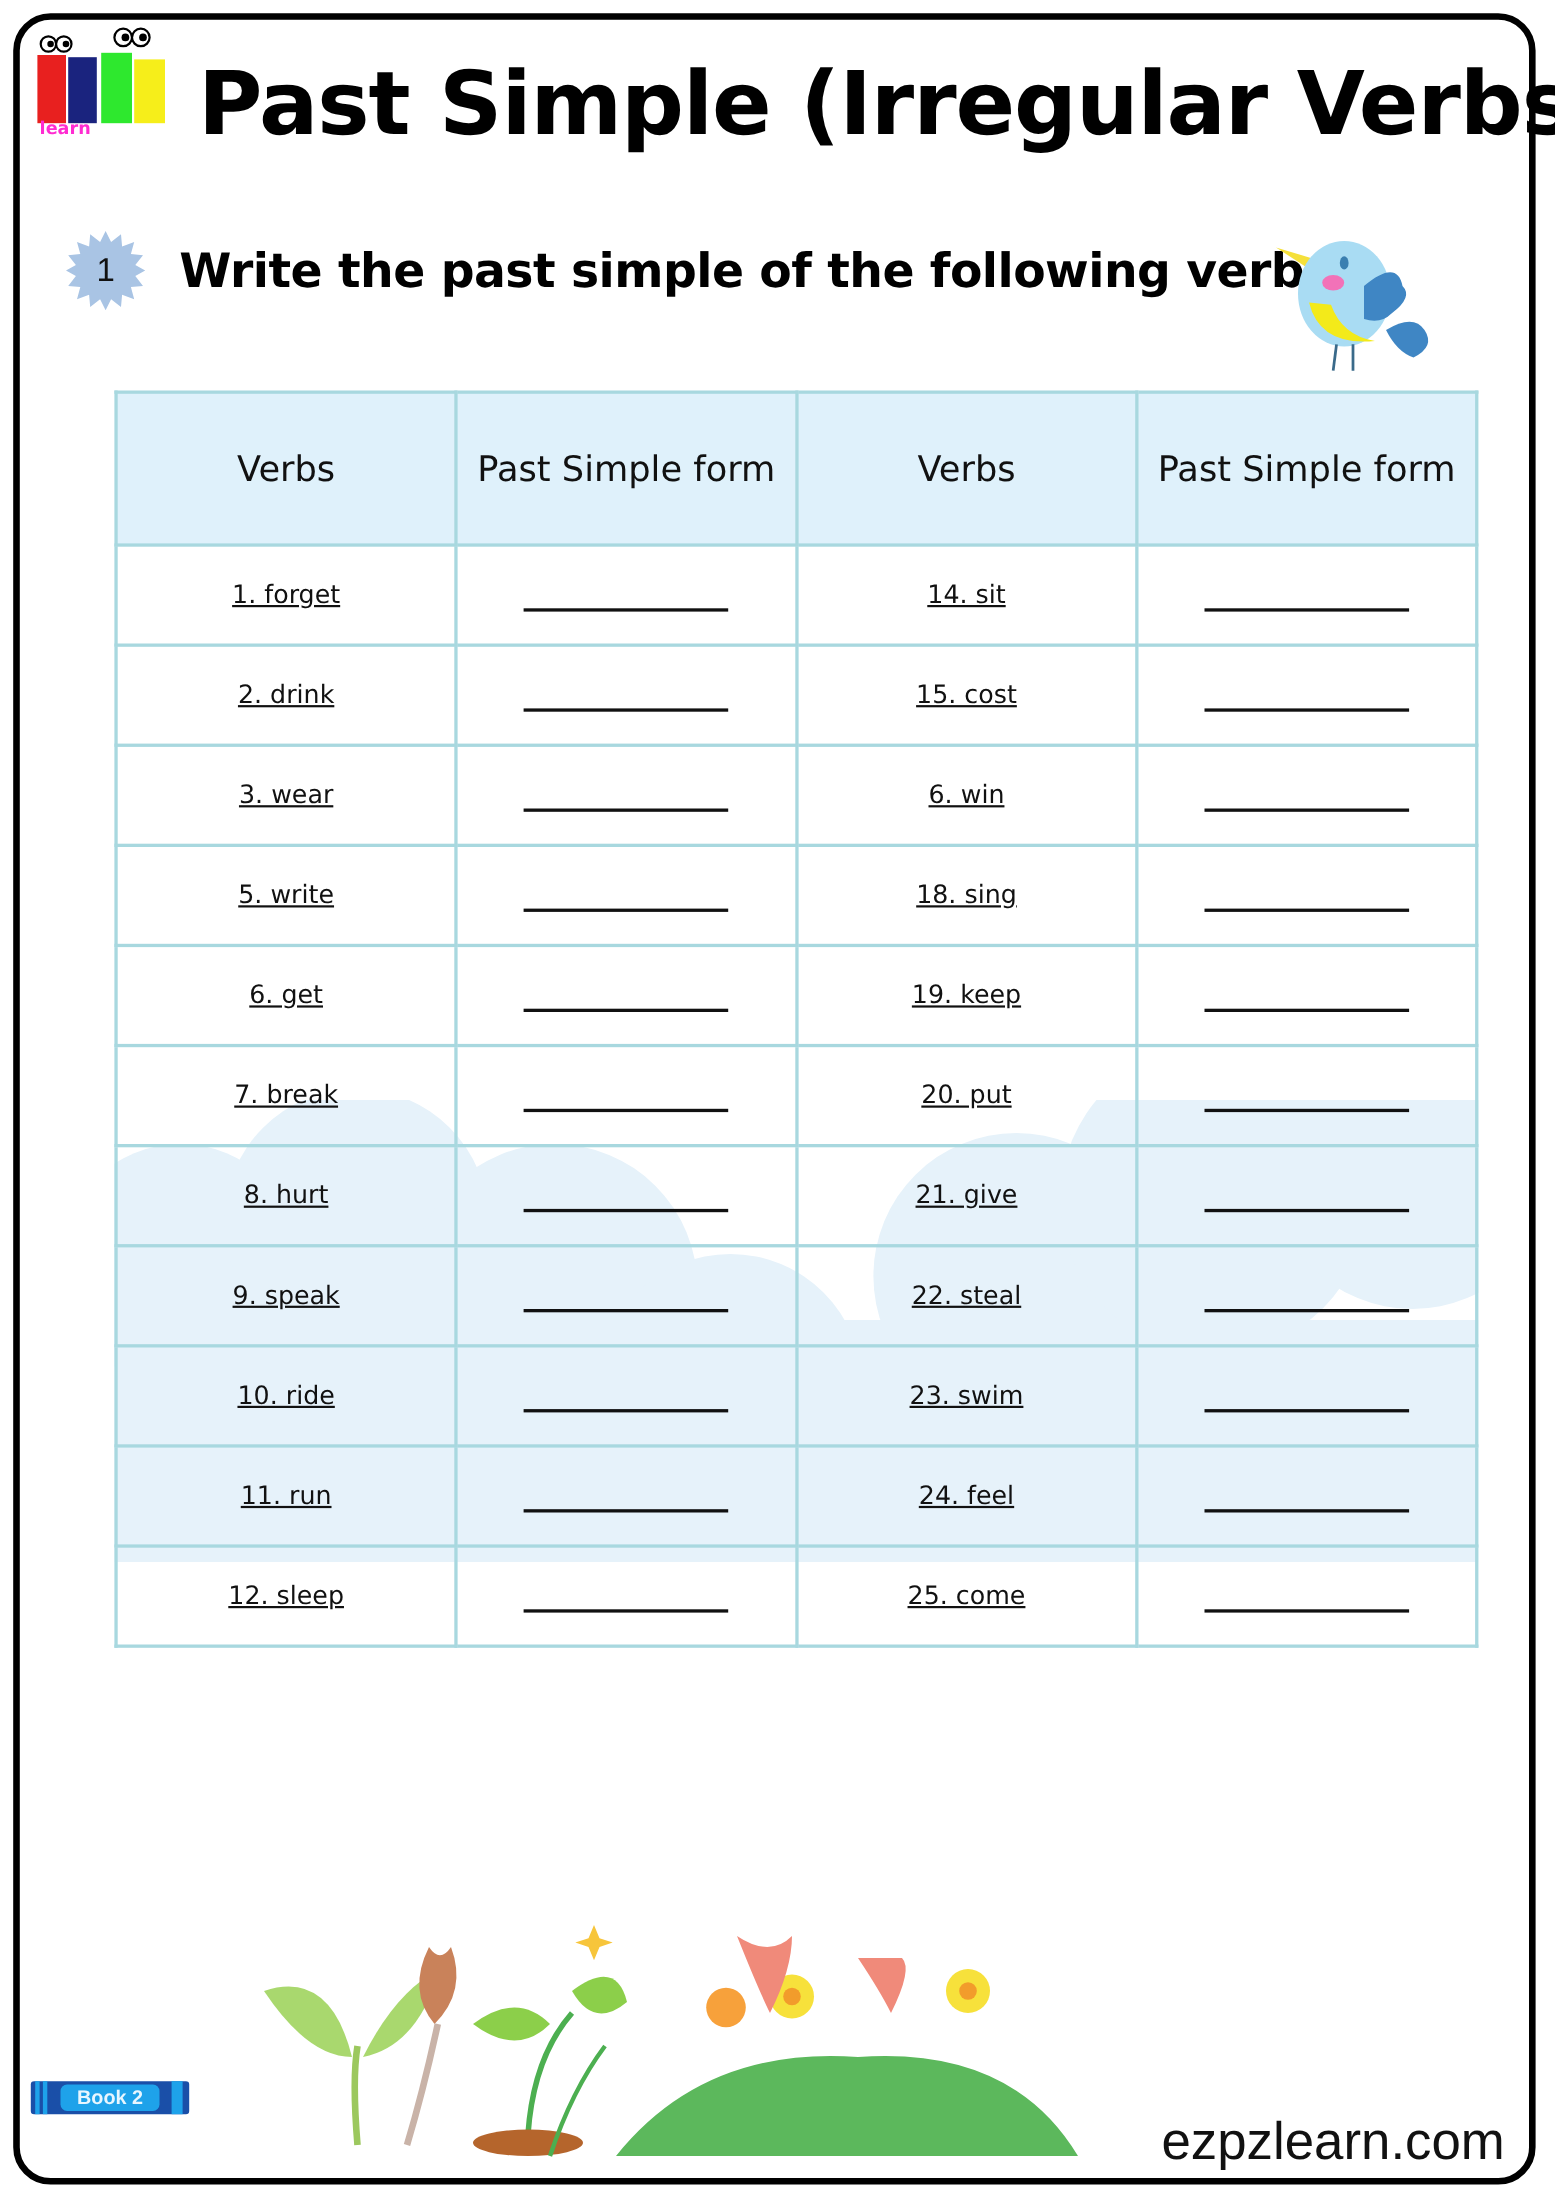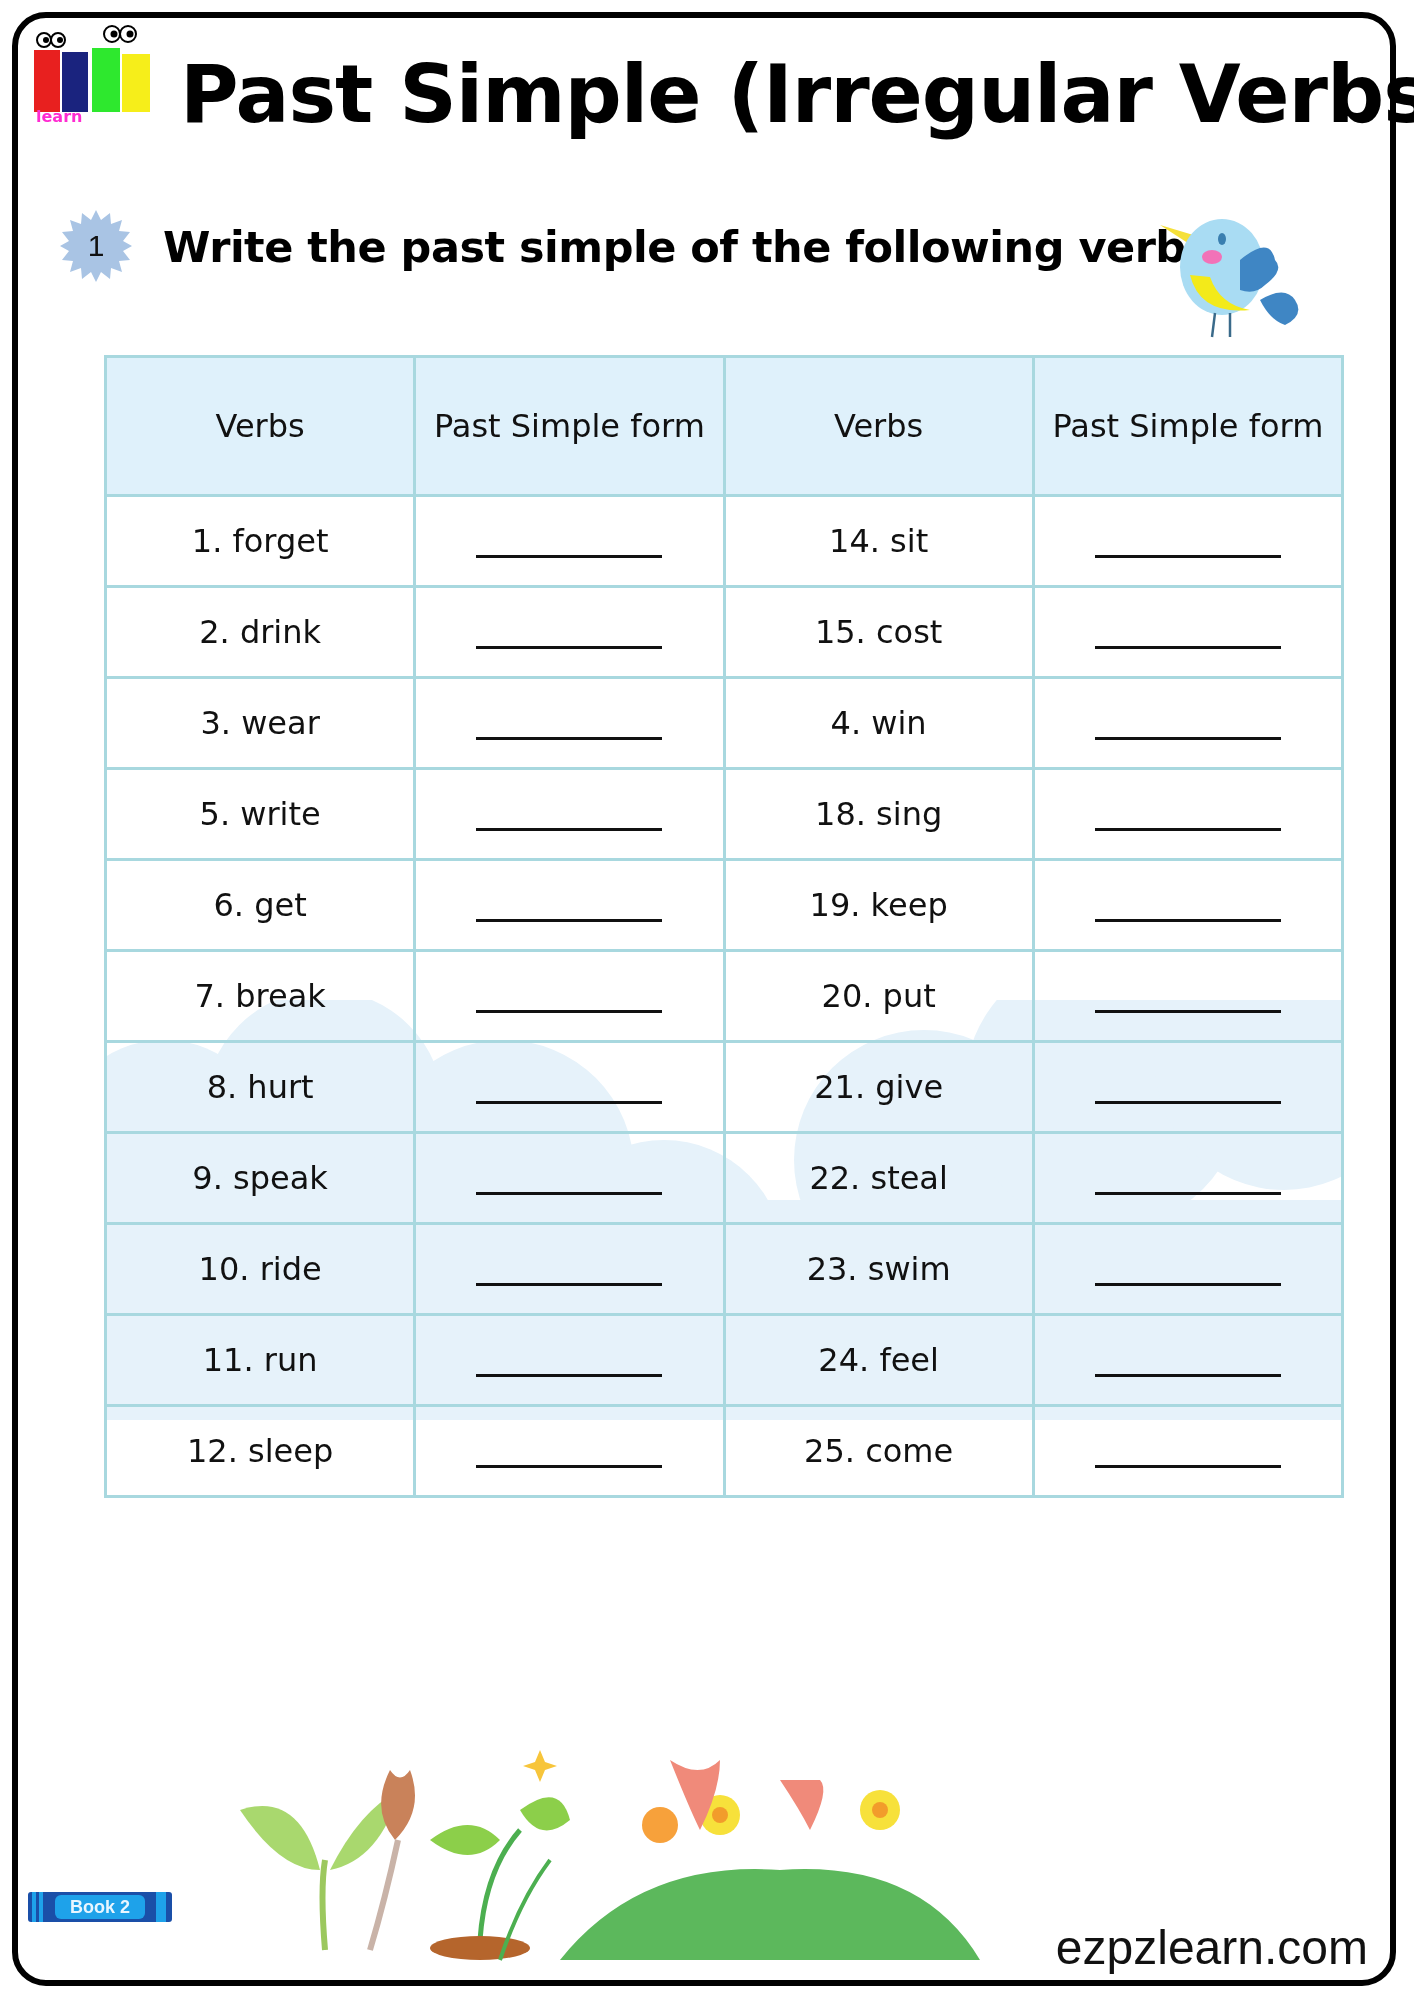--- a/index.html
+++ b/index.html
@@ -8,21 +8,21 @@
   .logo { position:absolute; left:26px; top:18px; width:132px; height:105px; }
   .title { position:absolute; left:180px; top:48px; font-family:"DejaVu Sans", sans-serif; font-weight:bold; font-size:80px; letter-spacing:-1px; color:#000; white-space:nowrap; }
   .badge { position:absolute; left:60px; top:210px; width:72px; height:72px; }
   .badge-num { position:absolute; left:60px; top:210px; width:72px; height:72px; line-height:72px; text-align:center; font-size:30px; color:#111; font-family:"Liberation Sans", sans-serif; }
   .instruction { position:absolute; left:163px; top:222px; font-weight:bold; font-size:43px; color:#000; white-space:nowrap; letter-spacing:-0.5px; }
   .bird { position:absolute; left:1160px; top:205px; width:160px; height:140px; }
   .clouds { position:absolute; left:104px; top:1000px; width:1240px; height:420px; }
   table.grid { position:absolute; left:104px; top:355px; width:1240px; border-collapse:collapse; table-layout:fixed;padding-left:16px; }
   table.grid th, table.grid td { border:3px solid #a8d8df; text-align:center; font-family:"DejaVu Sans", sans-serif; color:#111; }
   table.grid th { background:#dff1fb; height:134px; font-size:32px; font-weight:normal; line-height:1.25; }
-  table.grid td { height:86px; font-size:32px; background:transparent; }
+  table.grid td { height:86px; font-size:23px; background:transparent;text-decoration:underline; }
   .blank { display:inline-block; width:186px; border-bottom:3px solid #111; height:26px; vertical-align:middle; }
   .flowers { position:absolute; left:220px; top:1750px; width:800px; height:220px; }
   .book { position:absolute; left:28px; top:1892px; width:144px; height:30px; background:#1a4fa8; border-radius:3px; }
   .book-inner { position:absolute; left:27px; top:3px; width:90px; height:24px; background:#1ea2ea; border-radius:6px; color:#e8f6ff; font-family:"Liberation Sans", sans-serif; font-weight:bold; font-size:18px; line-height:24px; text-align:center; }
   .book-stripe { position:absolute; top:0; width:4px; height:30px; background:#1ea2ea; }
   .site { position:absolute; right:46px; top:1920px; font-family:Liberation Sans, sans-serif; font-size:48px; color:#111; }
 </style>
 </head>
 <body>
 
@@ -95,21 +95,21 @@
       </tr>
     <tr>
         <td>2. drink</td>
         <td><span class="blank"></span></td>
         <td>15. cost</td>
         <td><span class="blank"></span></td>
       </tr>
     <tr>
         <td>3. wear</td>
         <td><span class="blank"></span></td>
-        <td>4. win</td>
+        <td>6. win</td>
         <td><span class="blank"></span></td>
       </tr>
     <tr>
         <td>5. write</td>
         <td><span class="blank"></span></td>
         <td>18. sing</td>
         <td><span class="blank"></span></td>
       </tr>
     <tr>
         <td>6. get</td>

